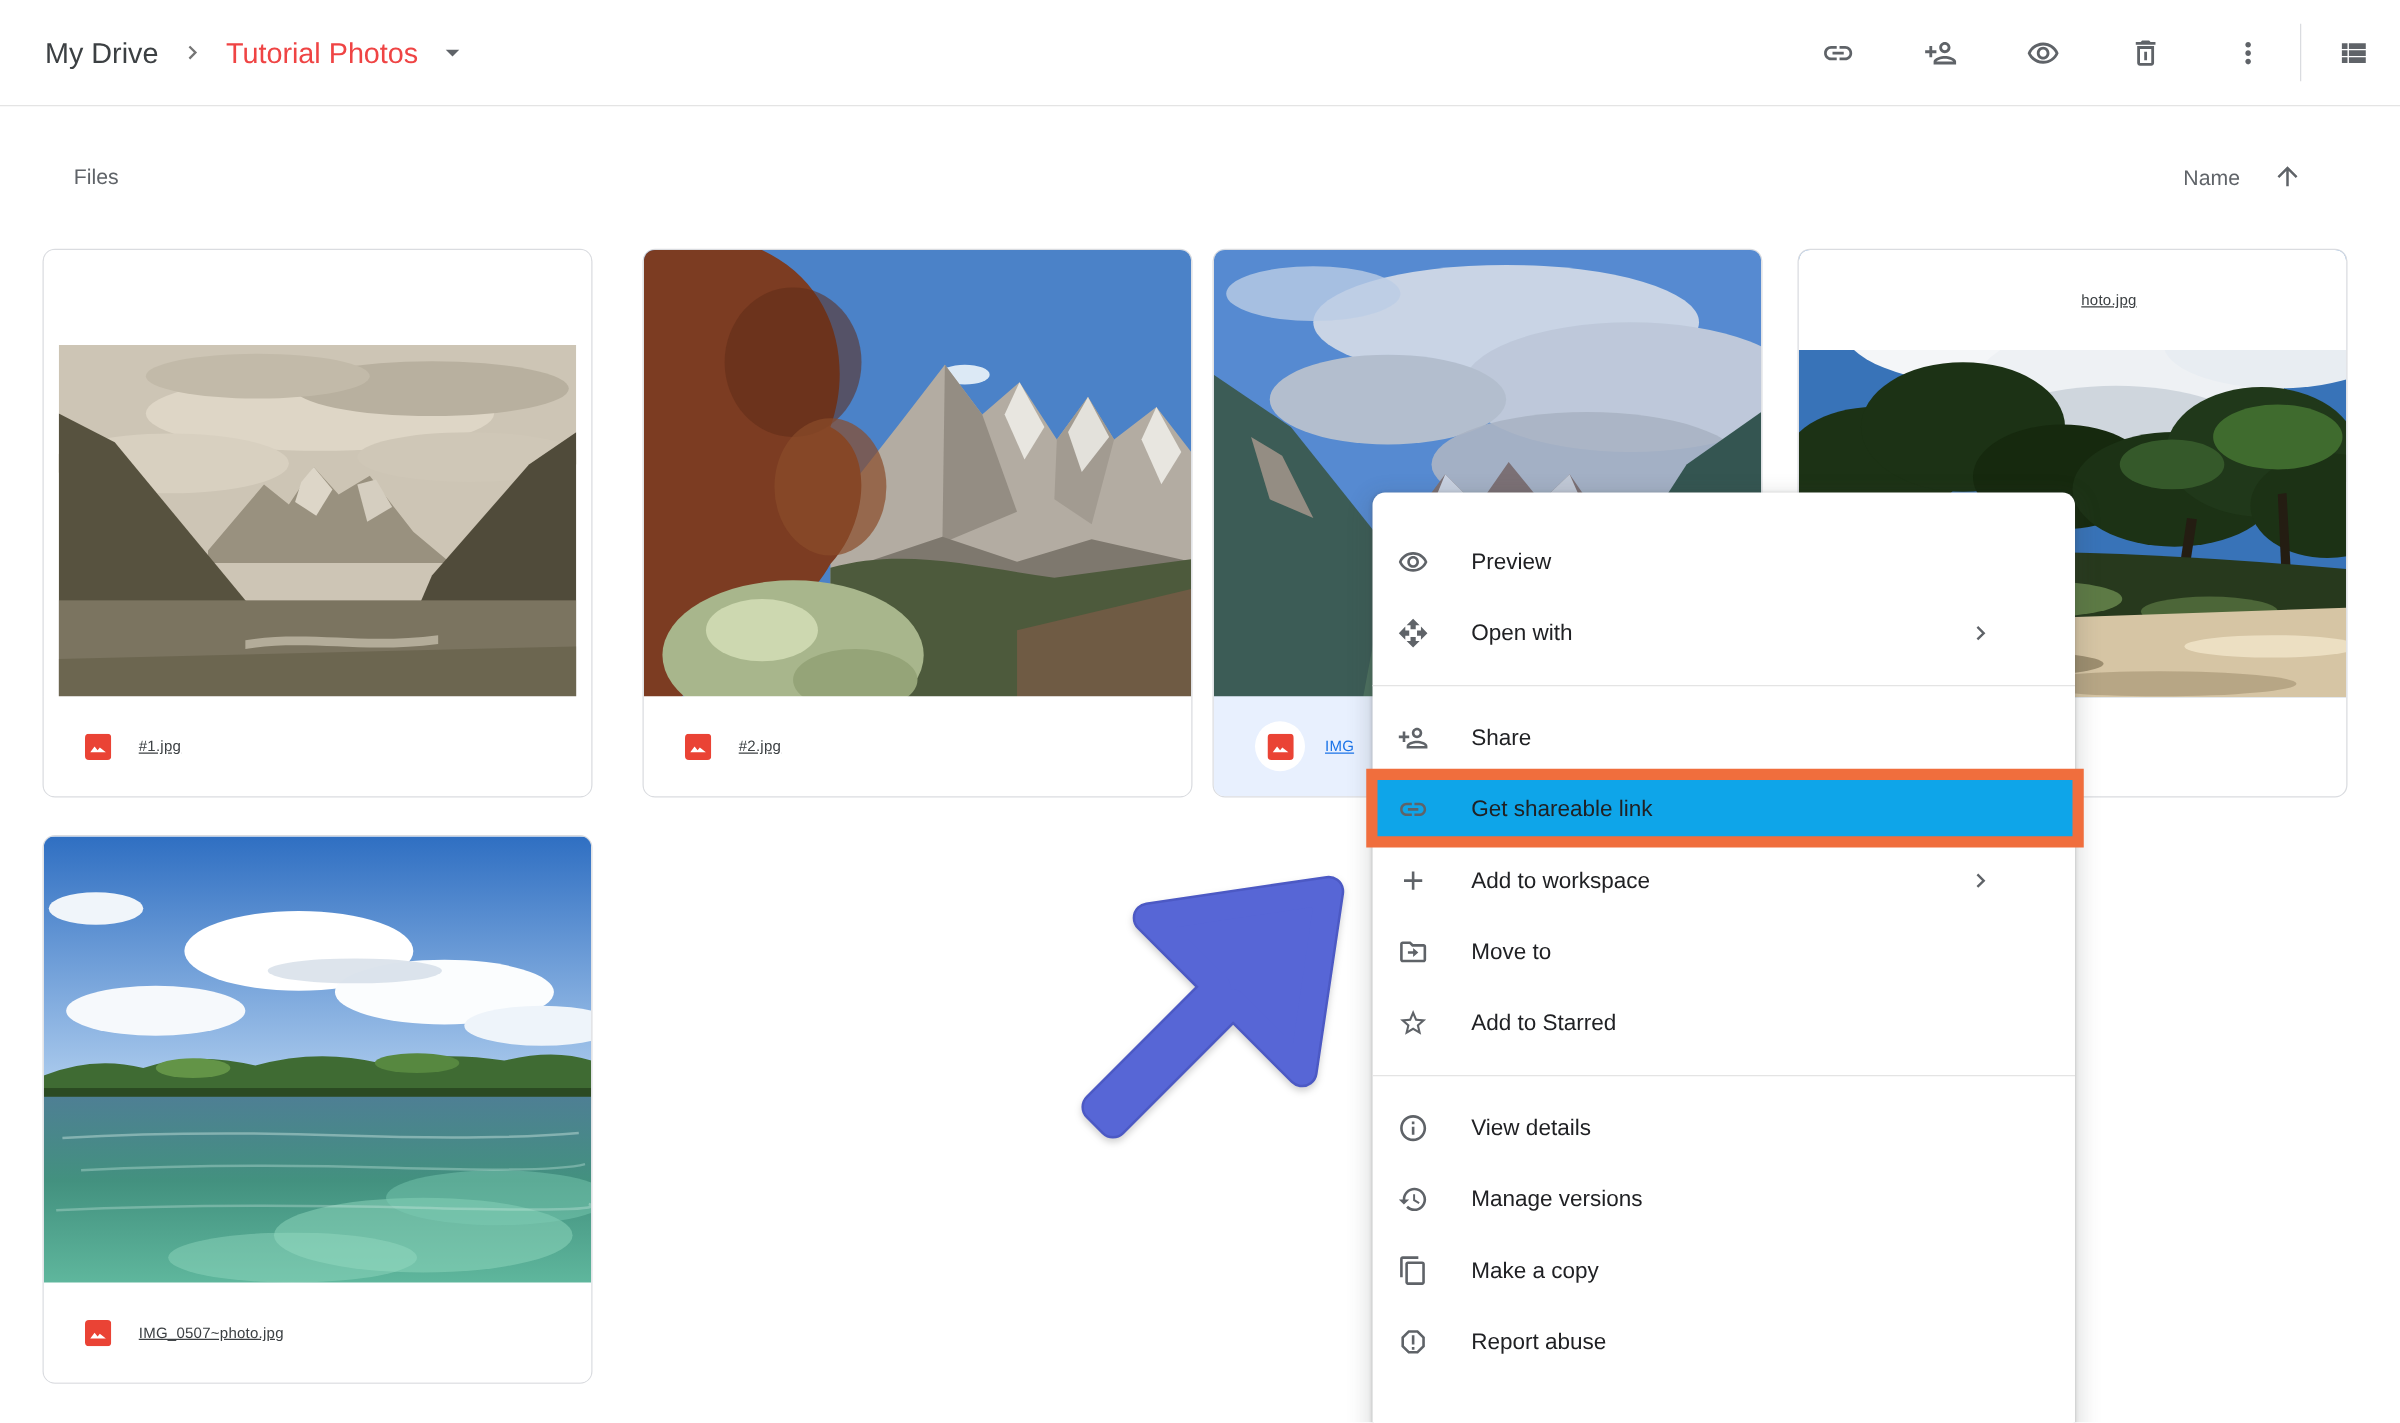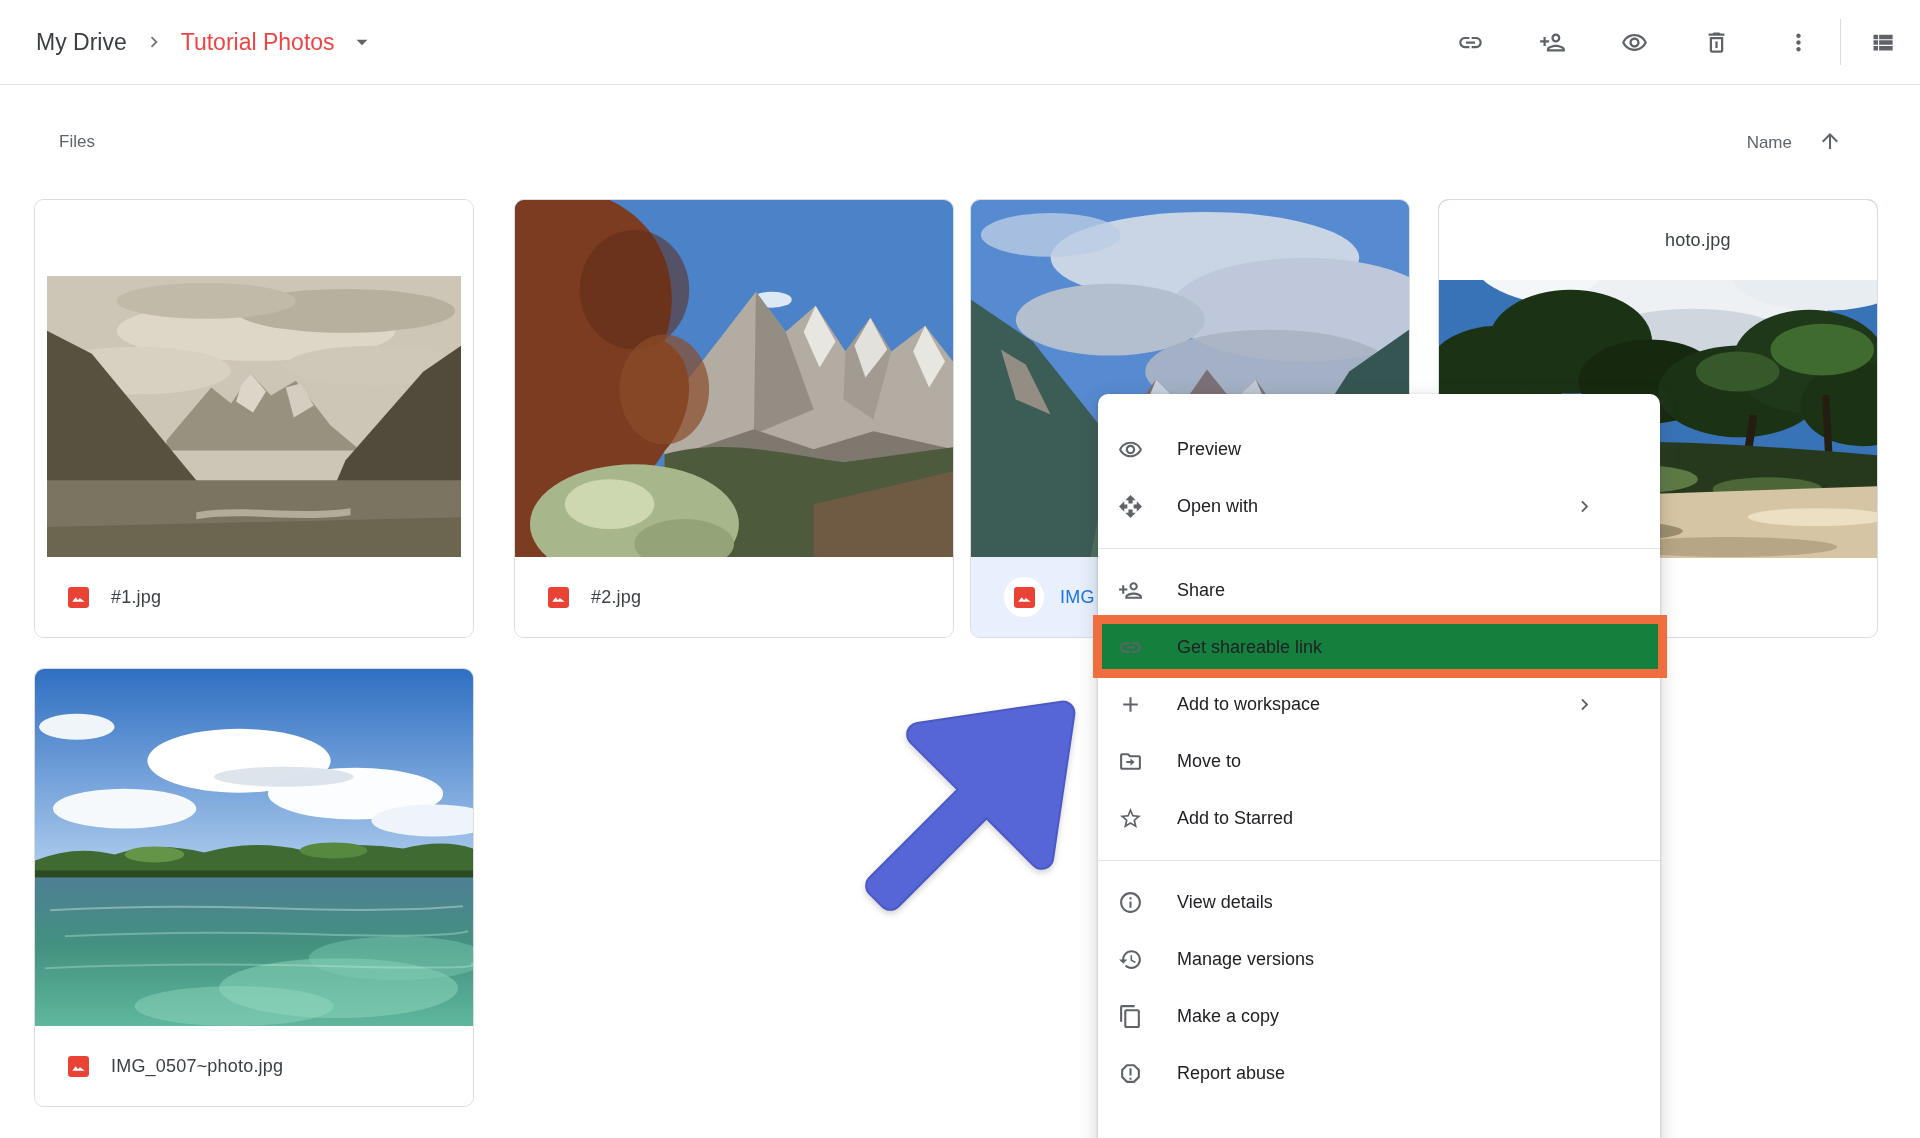--- a/index.html
+++ b/index.html
@@ -26,38 +26,38 @@
   .sicon svg{width:100%;height:100%;fill:#5f6368;}
 
   
   .card{position:absolute;width:440px;height:439px;background:#fff;border:1px solid #dadce0;
         border-radius:10px;overflow:hidden;box-sizing:border-box;z-index:1;cursor:pointer;}
   .thumb{position:absolute;left:0;top:0;right:0;height:358px;overflow:hidden;}
   .thumb svg{position:absolute;left:0;top:0;width:100%;height:100%;}
   .letterbox{position:absolute;left:12px;right:12px;top:76px;bottom:0;}
   .letterbox svg{width:100%;height:100%;}
   .foot{position:absolute;left:0;right:0;bottom:0;height:80px;background:#fff;display:flex;align-items:center;padding-left:33px;gap:22px;box-sizing:border-box;}
-  .fname{font-size:18px;color:#3c4043;letter-spacing:.2px;}
+  .fname{font-size:12px;color:#3c4043;letter-spacing:.2px;text-decoration:underline;}
   .fico{width:21px;height:21px;flex:none;}
   .fico svg{width:100%;height:100%;display:block;}
   .card.sel .foot{background:#e8f0fe;gap:16px;}
   .card.sel .fname{color:#1a73e8;}
   .circ{width:40px;height:40px;background:#fff;border-radius:50%;display:flex;align-items:center;justify-content:center;flex:none;}
   .selov{position:absolute;inset:0;background:rgba(66,133,244,.10);}
   .foot-frag{position:absolute;left:226px;top:0;height:80px;display:flex;align-items:center;}
 
   
   .menu{position:absolute;left:1098px;top:394px;width:562px;height:770px;background:#fff;border-radius:10px;
         box-shadow:0 1px 3px rgba(60,64,67,.3),0 6px 16px 5px rgba(60,64,67,.15);padding-top:27px;z-index:10;box-sizing:border-box;}
   .mi{position:relative;height:57px;display:flex;align-items:center;padding-left:20px;font-size:18px;color:#202124;cursor:pointer;}
   .mic{width:25px;height:25px;color:#5f6368;margin-right:34px;flex:none;}
   .mic svg,.chev svg{width:100%;height:100%;display:block;fill:currentColor;}
   .chev{position:absolute;right:64px;top:17px;width:23px;height:23px;color:#5f6368;}
   .msep{height:1px;background:#e4e4e4;margin:13px 0;}
-  .mi.hl{background:#15803d;}
+  .mi.hl{background:#0ea5e9;}
   .hlbox{position:absolute;left:-5px;right:-7px;top:-4px;bottom:-2px;border:9px solid #F06E3D;pointer-events:none;}
 
   
   .arrow{position:absolute;left:856px;top:668px;width:245px;height:252px;z-index:5;
          filter:drop-shadow(0 3px 3px rgba(0,0,0,.18));}
 </style>
 </head>
 <body>
 
 <div class="stage">

